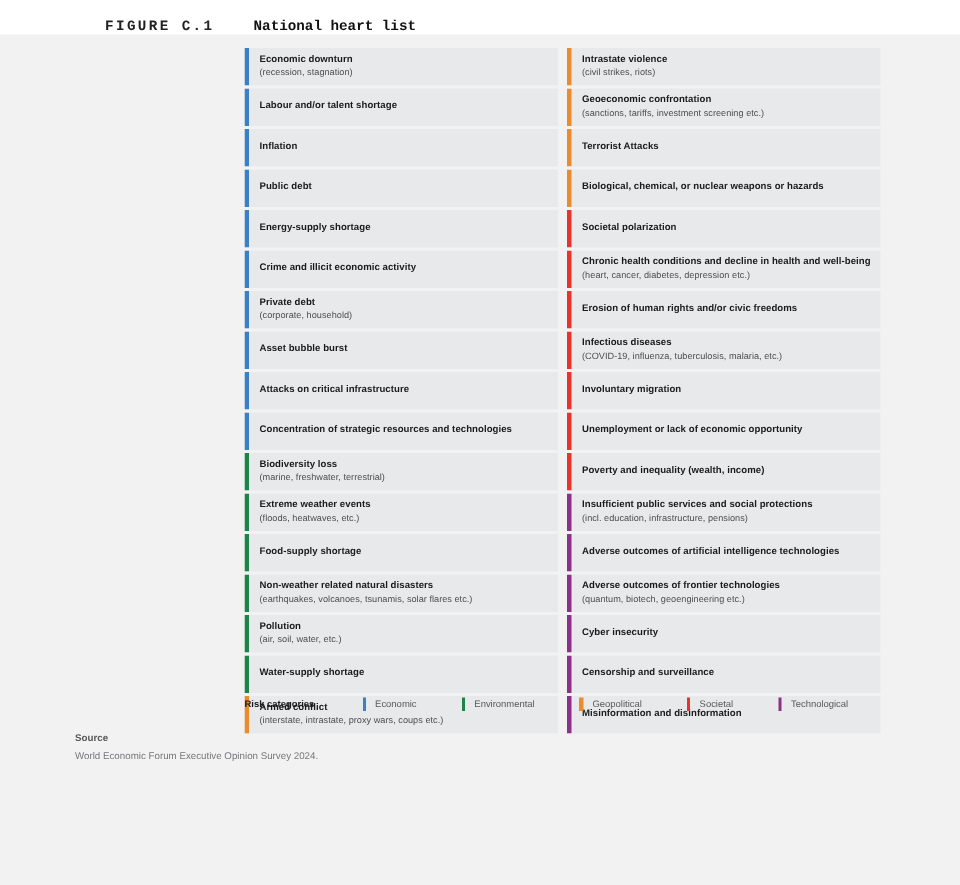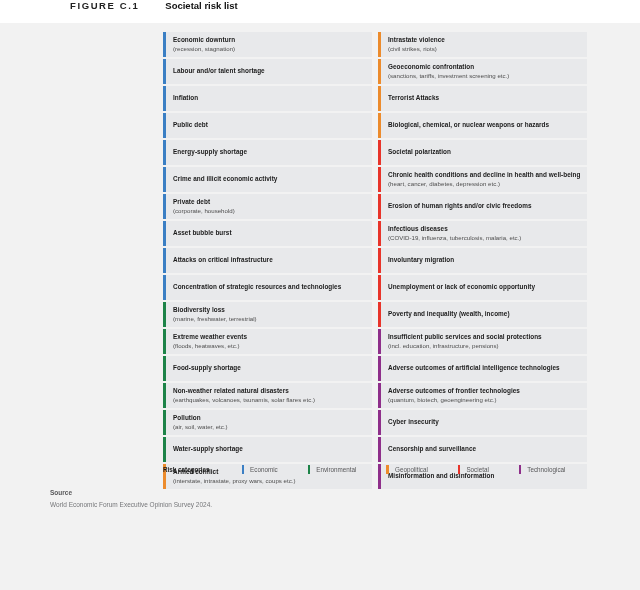--- a/index.html
+++ b/index.html
@@ -15,23 +15,24 @@
     -webkit-font-smoothing: antialiased;
     overflow: hidden;
     position: relative;
   }
 
   
   .fig-header {
     height: 23px;
     background: #ffffff;
     display: flex;
-    align-items: flex-start;
+    align-items: flex-end;
     padding-left: 70px;
     box-sizing: border-box;
+    font-family: Liberation Mono, monospace;
   }
   .fig-label {
     font-size: 9.5px;
     font-weight: 700;
     letter-spacing: 1.6px;
     color: #222222;
     white-space: nowrap;
   }
   .fig-title {
     font-size: 9.5px;
@@ -153,21 +154,21 @@
   .source-text {
     font-size: 6.5px;
     color: #76777a;
   }
 </style>
 </head>
 <body>
 
 <div class="fig-header">
   <span class="fig-label">FIGURE C.1</span>
-  <span class="fig-title">Societal risk list</span>
+  <span class="fig-title">National heart list</span>
 </div>
 
 <div class="panel">
 
   <div class="columns" id="risk-columns">
       <div class="col">
         <div class="risk-row">
           <span class="risk-bar" style="background: rgb(59, 127, 196);"></span>
           <div class="risk-title">Economic downturn</div>
           <div class="risk-sub">(recession, stagnation)</div>

